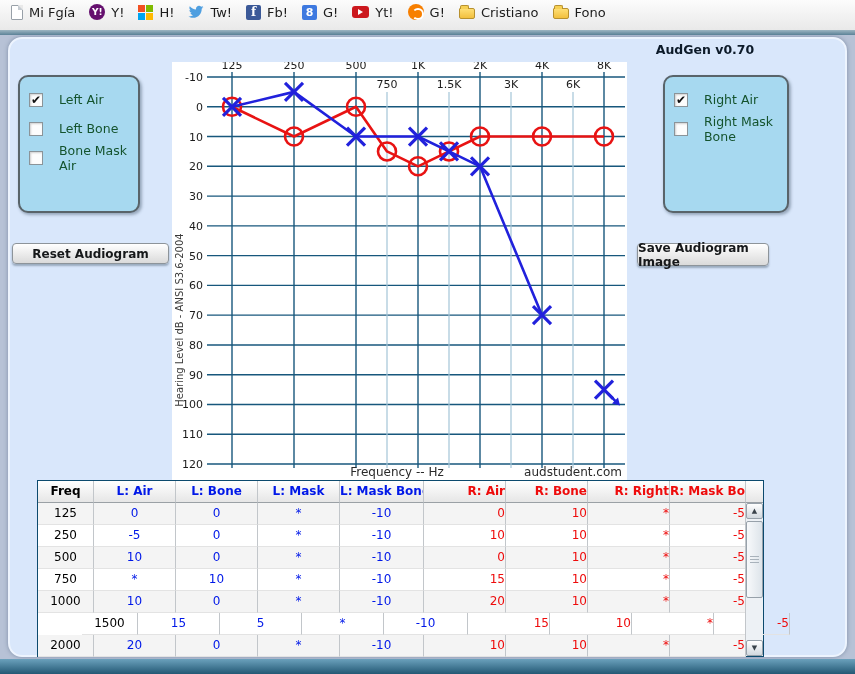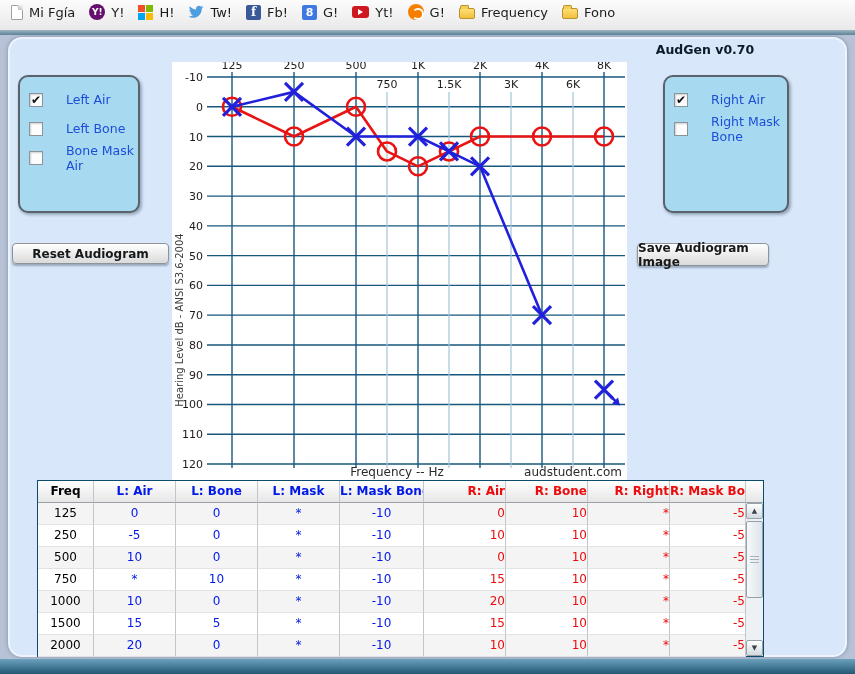--- a/index.html
+++ b/index.html
@@ -53,21 +53,21 @@
 
   
   .chk-panel { position:absolute; background:#a7d9f0; border:2px solid #59646a; border-radius:10px;
     box-shadow:1.5px 2px 3px rgba(70,90,110,.45); padding-top:8px; }
   .chk-panel.left  { left:18px;  top:75px; width:122px; height:138px; }
   .chk-panel.right { left:663px; top:75px; width:126px; height:138px; }
   .chk-row { display:flex; align-items:center; height:29px; padding-left:9px; cursor:default; }
   .cbx { width:14px; height:14px; background:#fdfdfd; border:1px solid #8b9499; flex:none;
     box-shadow:inset 1px 1px 2px rgba(0,0,0,.18); font-size:12px; font-weight:bold; color:#101010;
     line-height:12px; text-align:center; }
-  .chk-lbl { margin-left:23px; font-size:12.5px; color:#1d4ed8; }
+  .chk-lbl { margin-left:16px; font-size:12.5px; color:#14532d; }
 
   
   .btn { position:absolute; display:flex; align-items:center; justify-content:center;
     background:linear-gradient(#ffffff,#dadada); border:1px solid #8d949a; border-radius:4px;
     font-size:12px; font-weight:bold; color:#16181a; box-shadow:0 2px 2px rgba(60,80,100,.4); cursor:default; }
   .btn-reset { left:12px;  top:243px; width:157px; height:21px; }
   .btn-save  { left:637px; top:243px; width:132px; height:23px; }
 
   
   .chart-box { position:absolute; left:172px; top:62px; width:455px; height:418px; background:#fff; }
@@ -134,21 +134,21 @@
     <div class="bm-item">
       <span class="ic ic-youtube"></span>
       <span class="lbl">Yt!</span>
     </div>
     <div class="bm-item">
       <span class="ic ic-groove"></span>
       <span class="lbl">G!</span>
     </div>
     <div class="bm-item">
       <span class="ic ic-folder"></span>
-      <span class="lbl">Frequency</span>
+      <span class="lbl">Cristiano</span>
     </div>
     <div class="bm-item">
       <span class="ic ic-folder"></span>
       <span class="lbl">Fono</span>
     </div>
   </div>
 <div class="top-sep"></div>
 
 <div class="main-panel"></div>
 <div class="bottom-bar"></div>
@@ -332,21 +332,21 @@
         <div class="t-cell col-l" style="width: 82px;">10</div>
         <div class="t-cell col-l" style="width: 82px;">0</div>
         <div class="t-cell col-l" style="width: 82px;">*</div>
         <div class="t-cell col-l" style="width: 84px;">-10</div>
         <div class="t-cell col-r" style="width: 82px;">20</div>
         <div class="t-cell col-r" style="width: 82px;">10</div>
         <div class="t-cell col-r" style="width: 82px;">*</div>
         <div class="t-cell col-r" style="width: 76px;">-5</div>
       </div>
       <div class="t-row">
-        <div class="t-cell col-f" style="width: 56px;">1500</div>
+        <div class="t-cell col-f" style="width: 56px; margin-left: 44px;">1500</div>
         <div class="t-cell col-l" style="width: 82px;">15</div>
         <div class="t-cell col-l" style="width: 82px;">5</div>
         <div class="t-cell col-l" style="width: 82px;">*</div>
         <div class="t-cell col-l" style="width: 84px;">-10</div>
         <div class="t-cell col-r" style="width: 82px;">15</div>
         <div class="t-cell col-r" style="width: 82px;">10</div>
         <div class="t-cell col-r" style="width: 82px;">*</div>
         <div class="t-cell col-r" style="width: 76px;">-5</div>
       </div>
       <div class="t-row">

